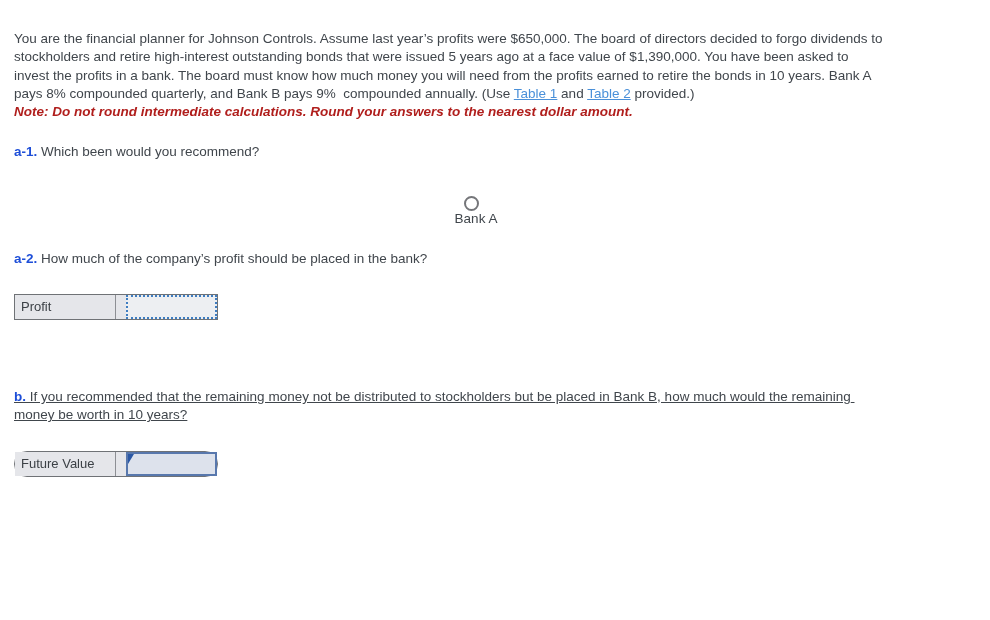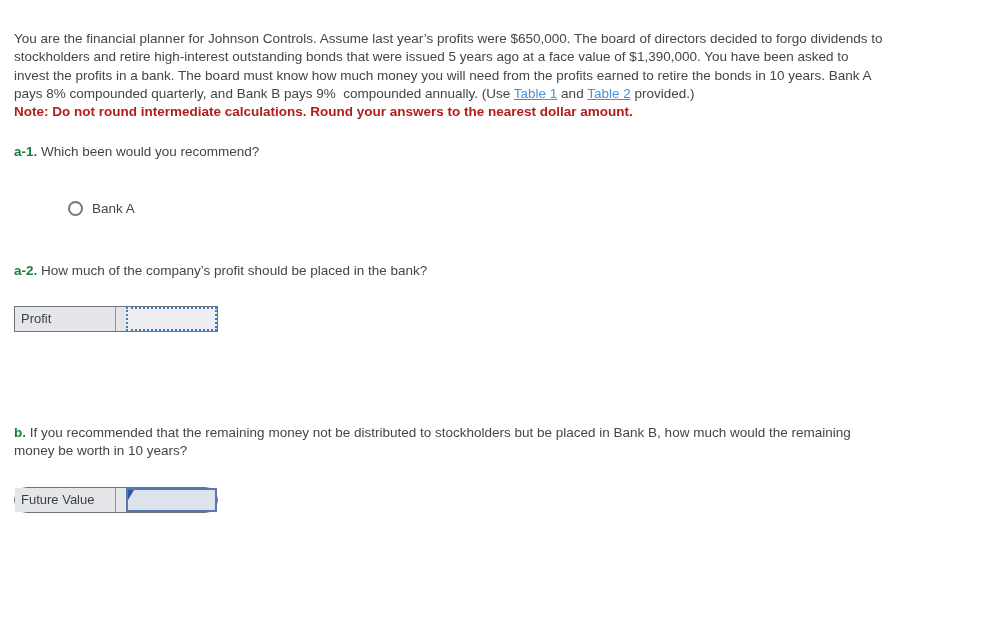--- a/index.html
+++ b/index.html
@@ -26,35 +26,37 @@
     color: #4a90d9;
     text-decoration: underline;
     cursor: pointer;
   }
   .note {
     font-size: 13.5px;
     line-height: 18.3px;
     font-weight: bold;
     color: #b01e1c;
     max-width: 952px;
+    font-style: italic;
   }
   .question {
     font-size: 13.5px;
     line-height: 18.3px;
     white-space: pre-wrap;
     max-width: 952px;
   }
-  .q-label { font-weight: bold; color: #15803d; }
+  .q-label { font-weight: bold; color: #1d4ed8; }
   .section-a1 { margin-top: 22px; }
   .radio-group { margin-top: 34px; margin-left: 54px; }
   .radio-row {
     display: flex;
     align-items: center;
     height: 26px;
     cursor: pointer;
+    flex-direction: column;
   }
   .radio-circle {
     width: 15px;
     height: 15px;
     border-radius: 50%;
     border: 2px solid #75767a;
     background: #ffffff;
     margin-right: 9px;
     position: relative;
     flex: 0 0 auto;
@@ -62,21 +64,21 @@
   .radio-circle.selected { border-color: #1a73e8; }
   .radio-circle.selected::after {
     content: "";
     position: absolute;
     left: 2px; top: 2px;
     width: 7px; height: 7px;
     border-radius: 50%;
     background: #1a73e8;
   }
   .radio-label { font-size: 13.5px; }
-  .section-a2 { margin-top: 40px; }
+  .section-a2 { margin-top: 28px; }
   .answer-table {
     display: flex;
     width: 204px;
     border: 1px solid #6f7276;
     background: #e5e6ea;
     gap: 10px;
   }
   .answer-table.profit { margin-top: 26px; }
   .answer-table.fv { margin-top: 26px; border-radius: 13px; }
   .label-cell {
@@ -114,21 +116,21 @@
     border: 2px solid #5878ad;
   }
   .corner-marker {
     position: absolute;
     top: 2px; left: 2px;
     width: 0; height: 0;
     border-top: 10px solid #2b58a5;
     border-right: 6px solid transparent;
     pointer-events: none;
   }
-  .section-b { margin-top: 92px; }
+  .section-b { margin-top: 68px; text-decoration: underline; }
 </style>
 </head>
 <body>
 
 <div class="page">
 
   <div class="intro"><span>You are the financial planner for Johnson Controls. Assume last year’s profits were $650,000. The board of directors decided to forgo dividends to stockholders and retire high-interest outstanding bonds that were issued 5 years ago at a face value of $1,390,000. You have been asked to invest the profits in a bank. The board must know how much money you will need from the profits earned to retire the bonds in 10 years. Bank A pays 8% compounded quarterly, and Bank B pays 9%  compounded annually. (Use </span><a>Table 1</a><span> and </span><a>Table 2</a><span> provided.)</span></div>
 
   <div class="note">Note: Do not round intermediate calculations. Round your answers to the nearest dollar amount.</div>
 

